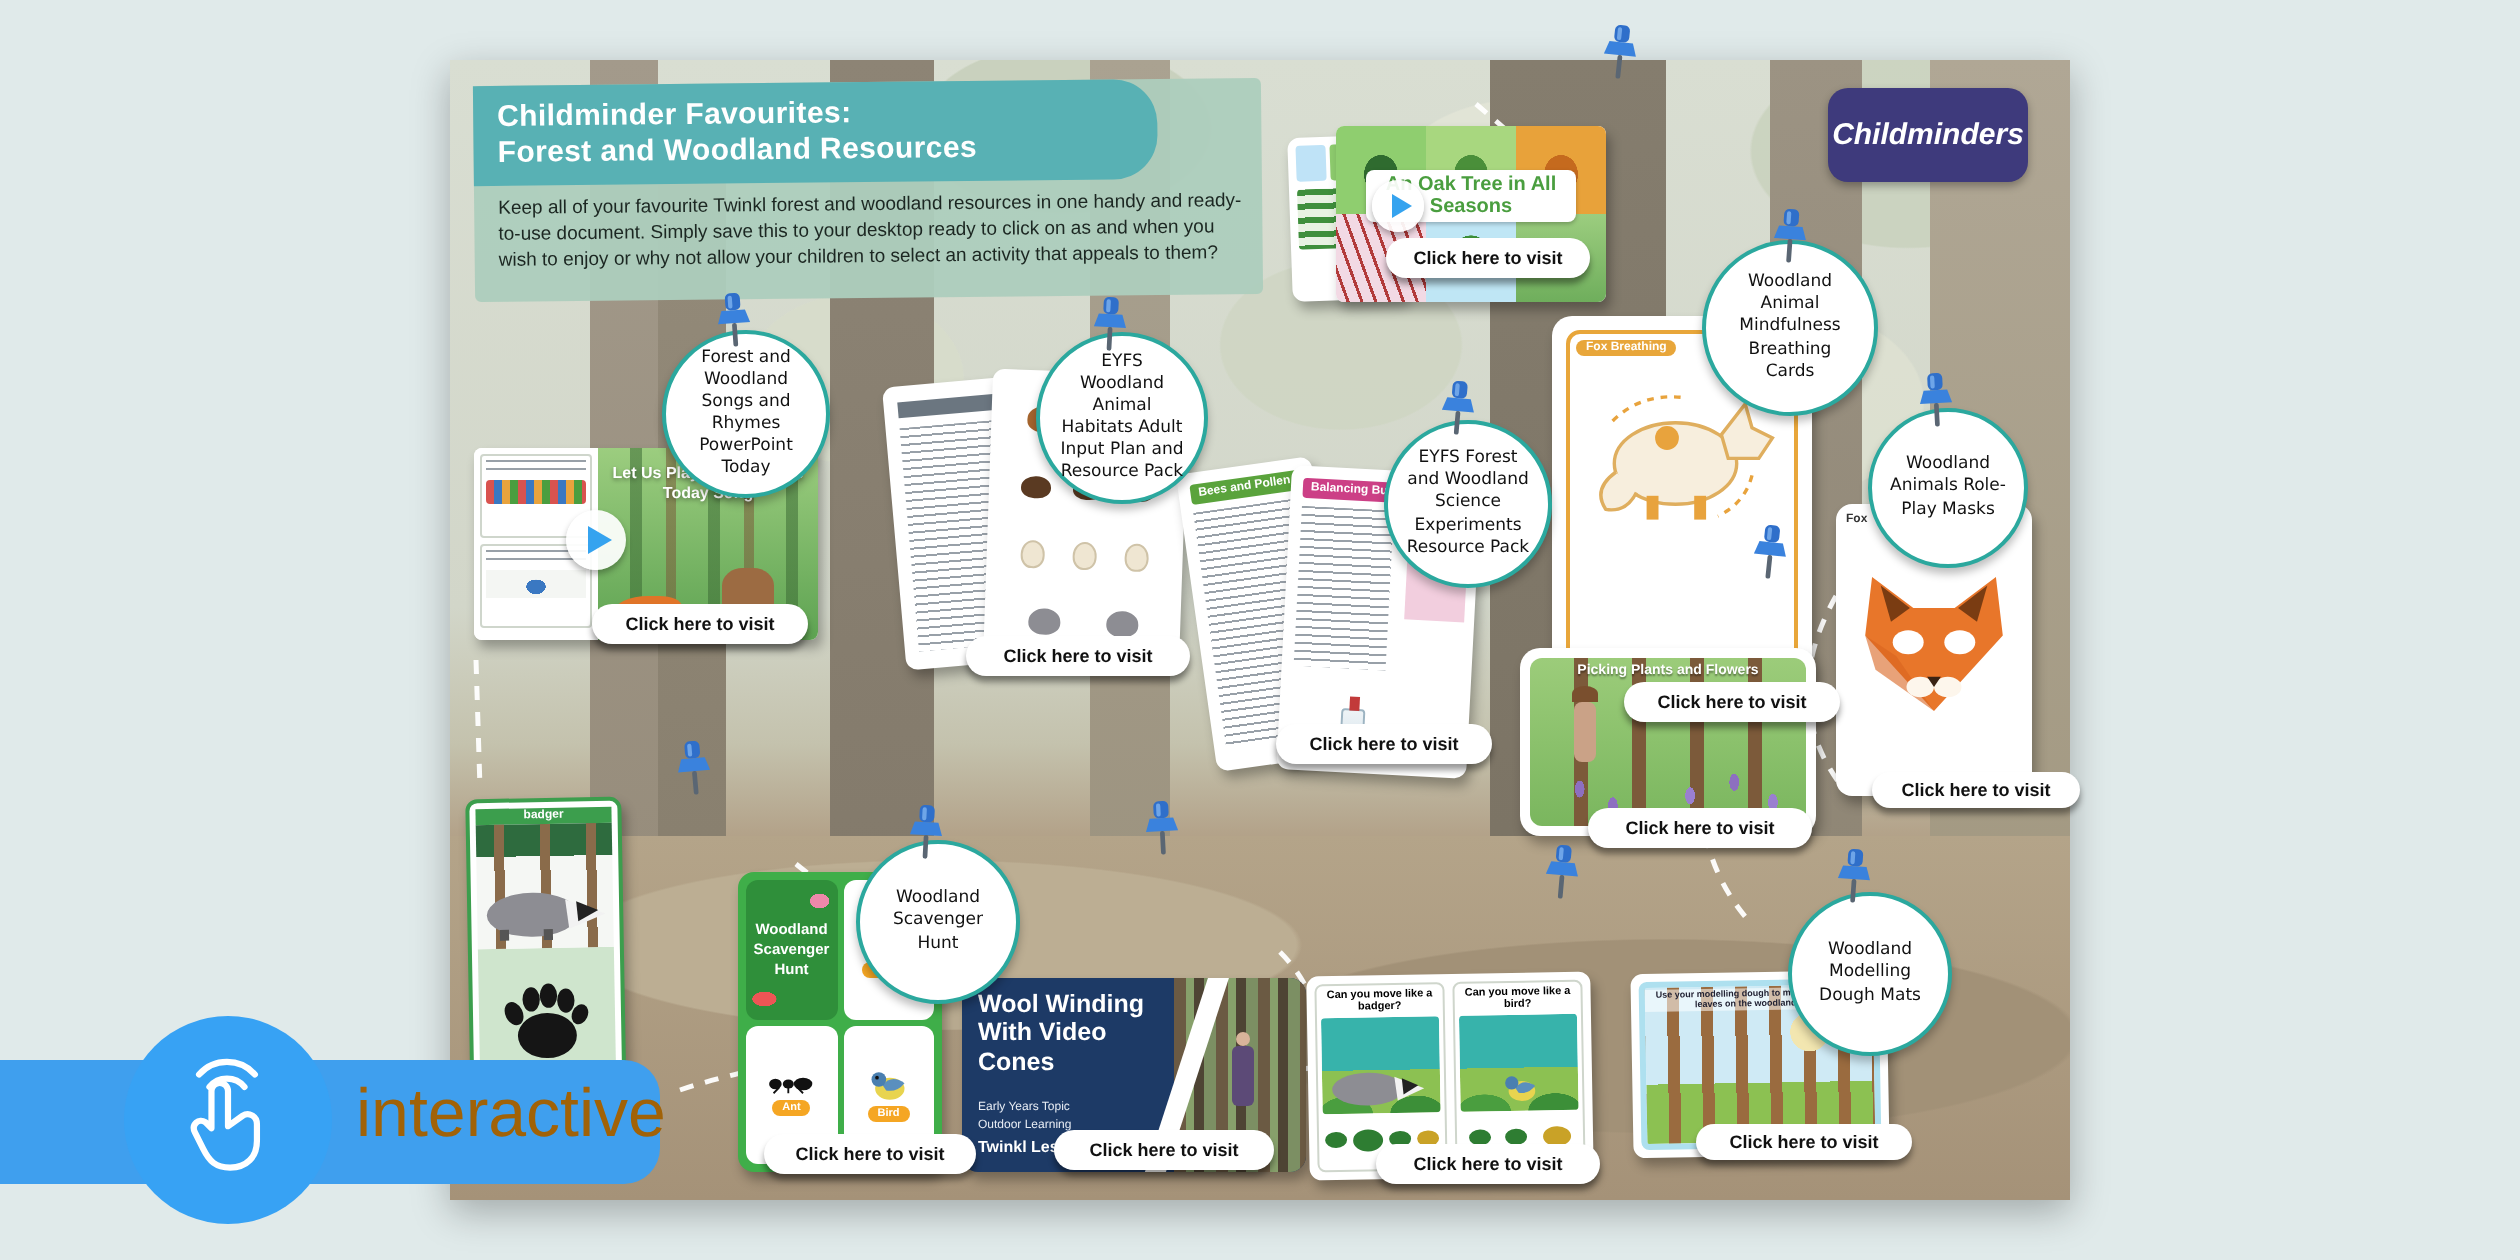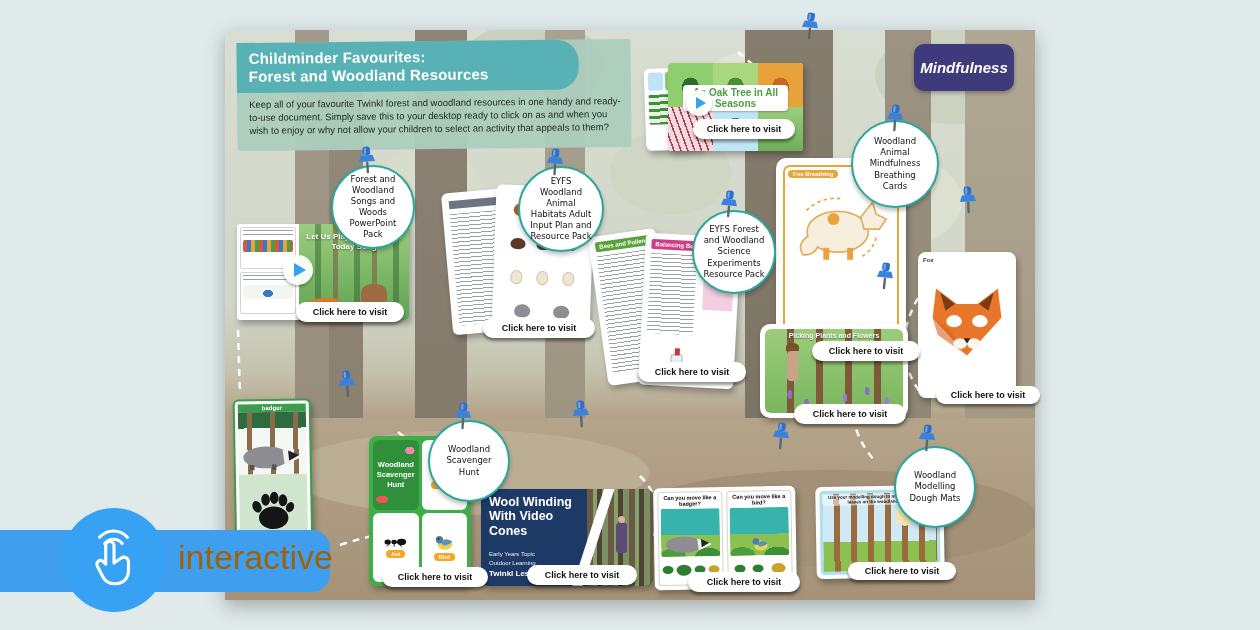--- a/index.html
+++ b/index.html
@@ -248,21 +248,21 @@
 
   <div id="header-panel">
     <div id="title-bar">
       <div class="t">Childminder Favourites:</div>
       <div class="t">Forest and Woodland Resources</div>
     </div>
     <div id="header-desc">Keep all of your favourite Twinkl forest and woodland resources in one handy and ready-to-use document. Simply save this to your desktop ready to click on as and when you wish to enjoy or why not allow your children to select an activity that appeals to them?</div>
   </div>
 
   <div id="brand-logo">
-    <span>Mindfulness</span>
+    <span>Childminders</span>
   </div>
 
   <div class="thumb" id="oak-mini">
     <div class="row">
       <div class="tr" style="background:#bfe3f7"></div>
       <div class="tr" style="background:#8fce6f"></div>
       <div class="tr" style="background:#e8a23a"></div>
     </div>
     <div class="bars"></div>
     <div id="oak-globe"></div>
@@ -322,21 +322,21 @@
       <div class="trunkbars"></div>
       <div id="songs-title">Let Us Play in the Woods Today Song</div>
       <div class="fox-blob"></div>
       <div class="deer-blob"></div>
     </div>
   </div>
   <div class="play-btn" style="left:283px;top:255px;width:30px;height:30px">
       <span style="border-width:7px 0 7px 12px"></span>
     </div>
   <div class="click-pill" style="left:296px;top:302px;width:108px">Click here to visit</div>
-  <div class="circle-label" style="left:331px;top:165px;width:84px;height:84px">Forest and Woodland Songs and Woods PowerPoint Pack</div>
+  <div class="circle-label" style="left:331px;top:165px;width:84px;height:84px">Forest and Woodland Songs and Rhymes PowerPoint Today</div>
   <svg class="pin" style="left:356px;top:146px;transform:rotate(-4deg)">
       <use href="#pushpin"></use>
     </svg>
 
   <div class="thumb" id="hab-doc">
     <div class="hdr"></div>
     <div class="doc-lines" style="height:112px"></div>
   </div>
   <div class="thumb" id="hab-card">
     <div class="arow">
@@ -391,20 +391,21 @@
       <path d="M81 11 L64 24 L75 32 Z" fill="#7a3c12"></path>
       <path d="M10 40 L28 52 L50 84 L16 60 Z" fill="#d96420" opacity=".6"></path>
       <ellipse cx="35" cy="44" rx="9" ry="7" fill="#fff"></ellipse>
       <ellipse cx="65" cy="44" rx="9" ry="7" fill="#fff"></ellipse>
       <ellipse cx="42" cy="70" rx="8" ry="6" fill="#fdf6ec"></ellipse>
       <ellipse cx="58" cy="70" rx="8" ry="6" fill="#fdf6ec"></ellipse>
       <path d="M46 64 L54 64 L50 70 Z" fill="#3a2314"></path>
     </svg>
   </div>
   <div class="click-pill" style="left:936px;top:386px;width:104px;height:18px">Click here to visit</div>
+  <div class="circle-label" style="left:934px;top:204px;width:80px;height:80px">Woodland Animals Role-Play Masks</div>
   <svg class="pin" style="left:957px;top:186px;transform:rotate(-3deg)">
       <use href="#pushpin"></use>
     </svg>
 
   <div class="thumb" id="care-card">
     <div id="care-scene">
       <div id="care-title">Picking Plants and Flowers</div>
       <div id="care-person"></div>
     </div>
   </div>

